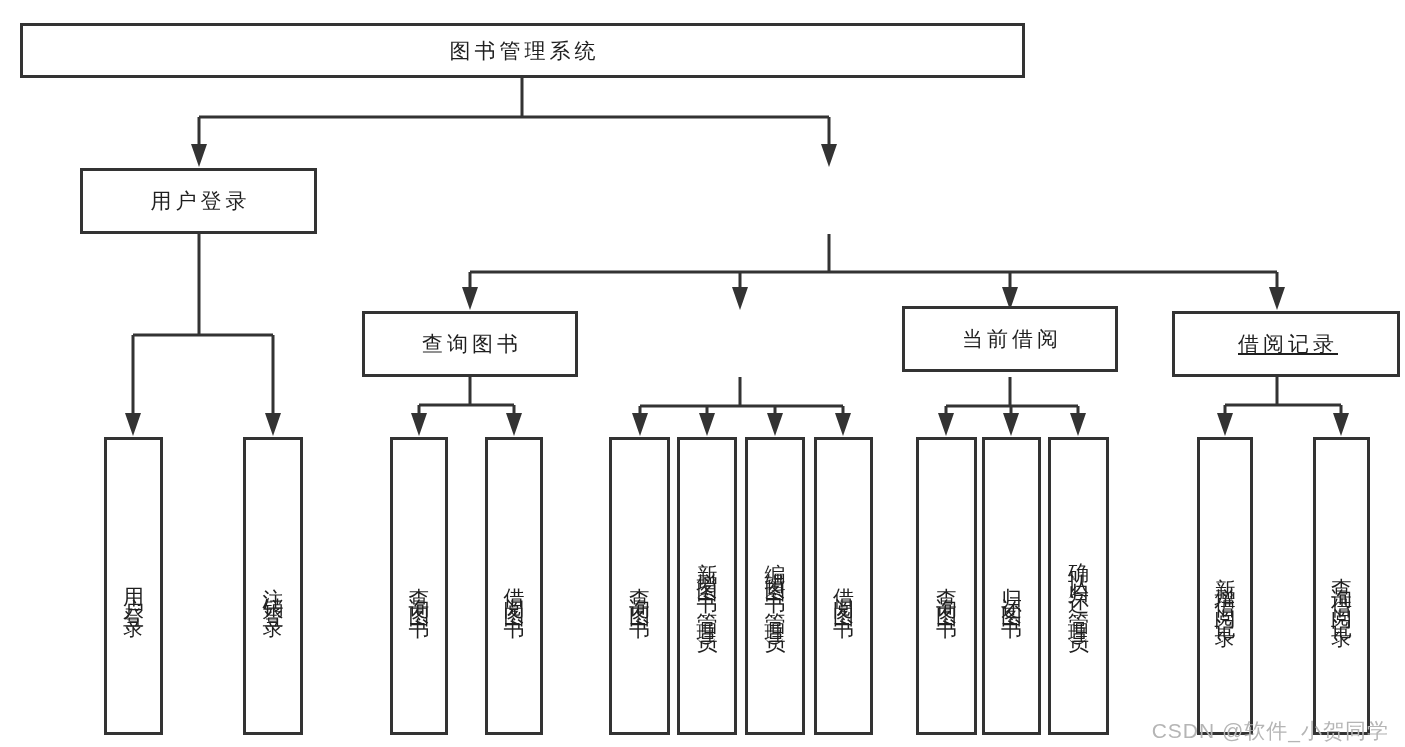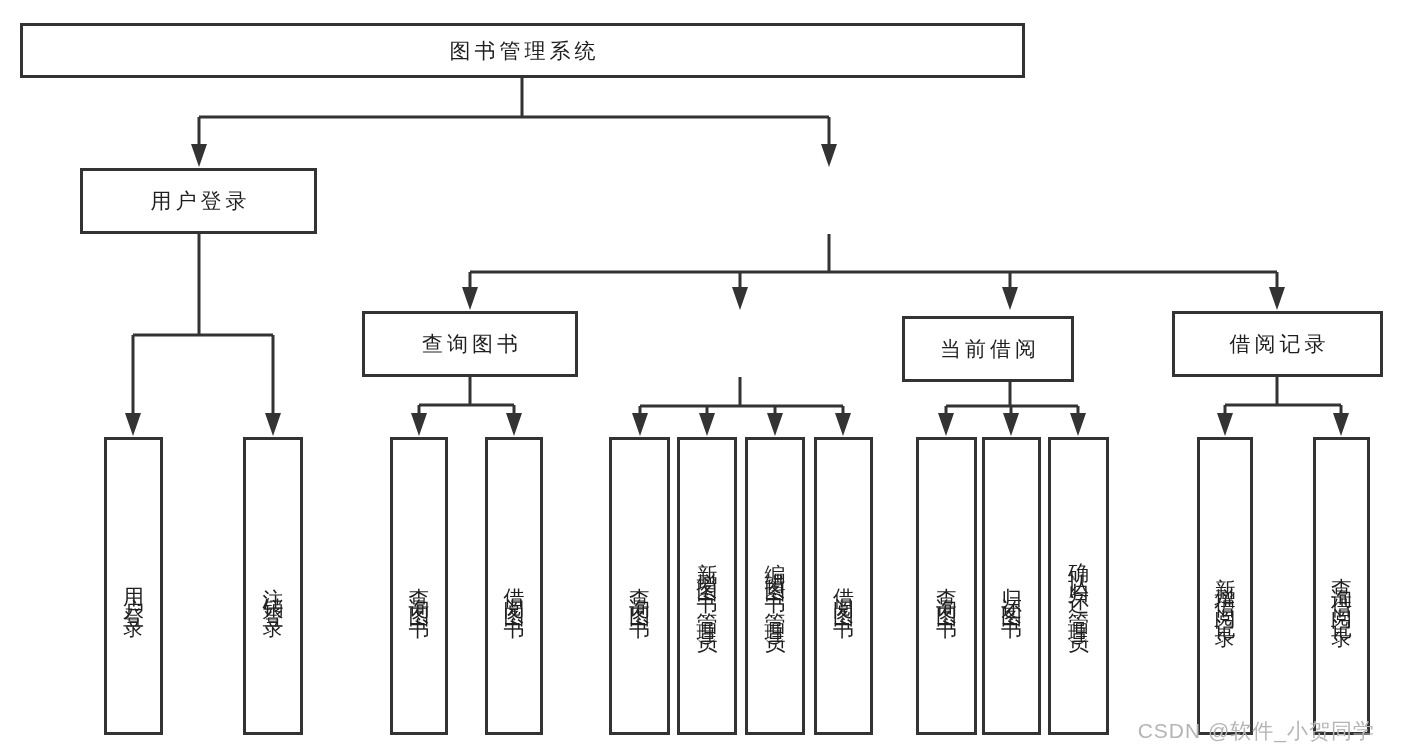--- a/index.html
+++ b/index.html
@@ -41,21 +41,21 @@
   }
   .v-node {
     writing-mode: vertical-rl;
     text-orientation: mixed;
     font-size: 21px;
     letter-spacing: 10px;
     padding-top: 10px; 
   }
   .watermark {
     position: absolute;
-    right: 30px;
+    right: 16px;
     bottom: 2px;
     font-size: 21px;
     letter-spacing: 1px;
     color: #b5b5b5;
     z-index: 5;
     white-space: nowrap;
   }
 </style>
 </head>
 <body>
@@ -93,22 +93,22 @@
       <path d="M1217 413 L1233 413 L1225 436 Z"></path>
       <path d="M1333 413 L1349 413 L1341 436 Z"></path>
     </g>
   </svg>
 
   <div class="node h-node" style="left:20px; top:13px; width:1005px; height:55px;margin-top:10px;">图书管理系统</div>
 
   <div class="node h-node" style="left:80px; top:168px; width:237px; height:66px;">用户登录</div>
 
   <div class="node h-node" style="left:362px; top:311px; width:216px; height:66px;">查询图书</div>
-  <div class="node h-node" style="left:902px; top:316px; width:172px; height:66px;">当前借阅</div>
-  <div class="node h-node" style="left:1172px; top:311px; width:211px; height:66px;">借阅记录</div>
+  <div class="node h-node" style="left:902px; top:306px; width:216px; height:66px;">当前借阅</div>
+  <div class="node h-node" style="left:1172px; top:311px; width:228px; height:66px;text-decoration:underline;">借阅记录</div>
 
   <div class="node v-node" style="left:104px; top:437px; width:59px; height:298px;">用户登录</div>
   <div class="node v-node" style="left:243px; top:437px; width:60px; height:298px;">注销登录</div>
 
   <div class="node v-node" style="left:390px; top:437px; width:58px; height:298px;">查询图书</div>
   <div class="node v-node" style="left:485px; top:437px; width:58px; height:298px;">借阅图书</div>
 
   <div class="node v-node" style="left:609px; top:437px; width:61px; height:298px;">查询图书</div>
   <div class="node v-node" style="left:677px; top:437px; width:60px; height:298px;">新增图书（管理员）</div>
   <div class="node v-node" style="left:745px; top:437px; width:60px; height:298px;">编辑图书（管理员）</div>

